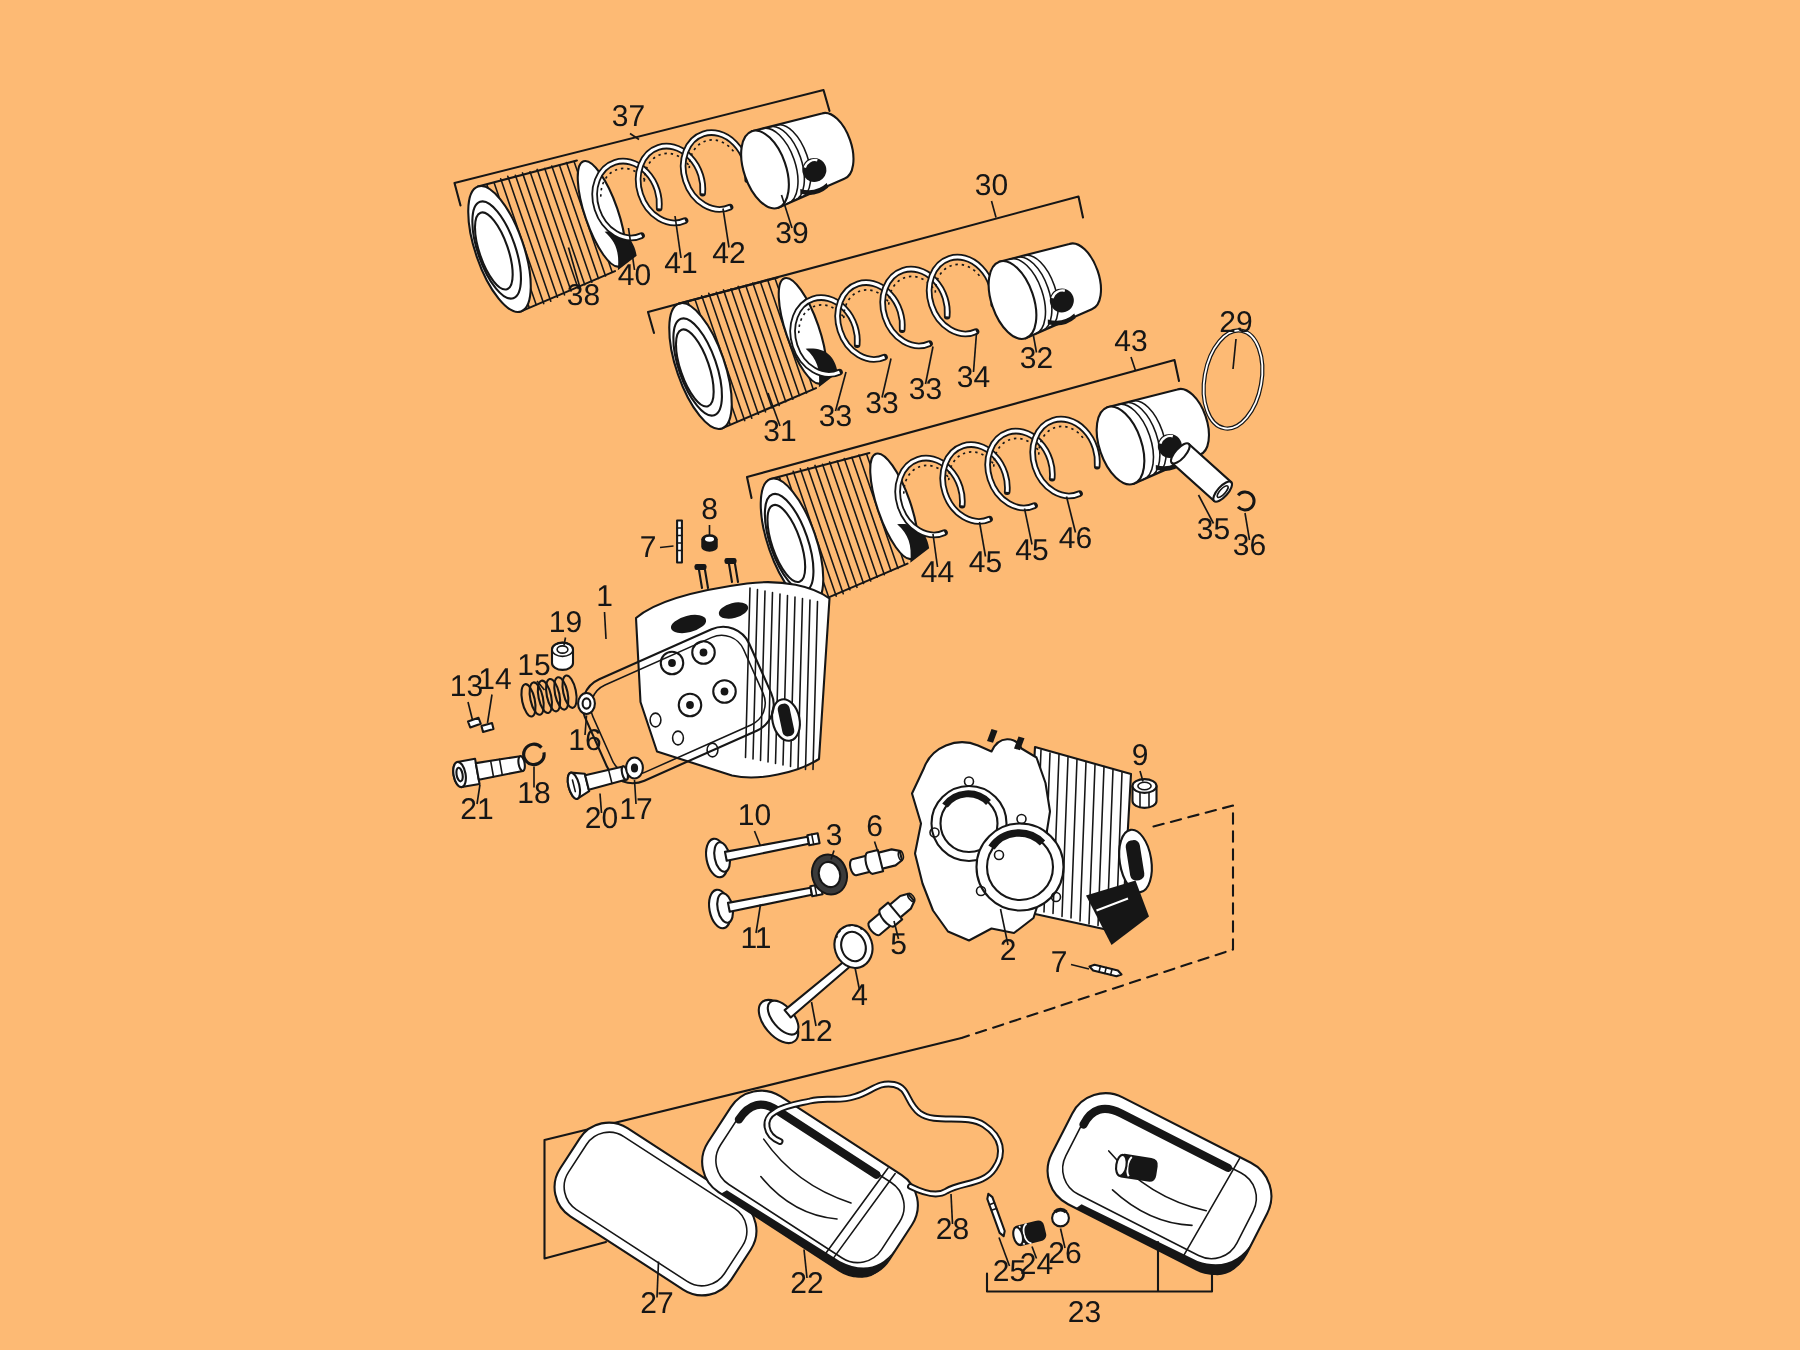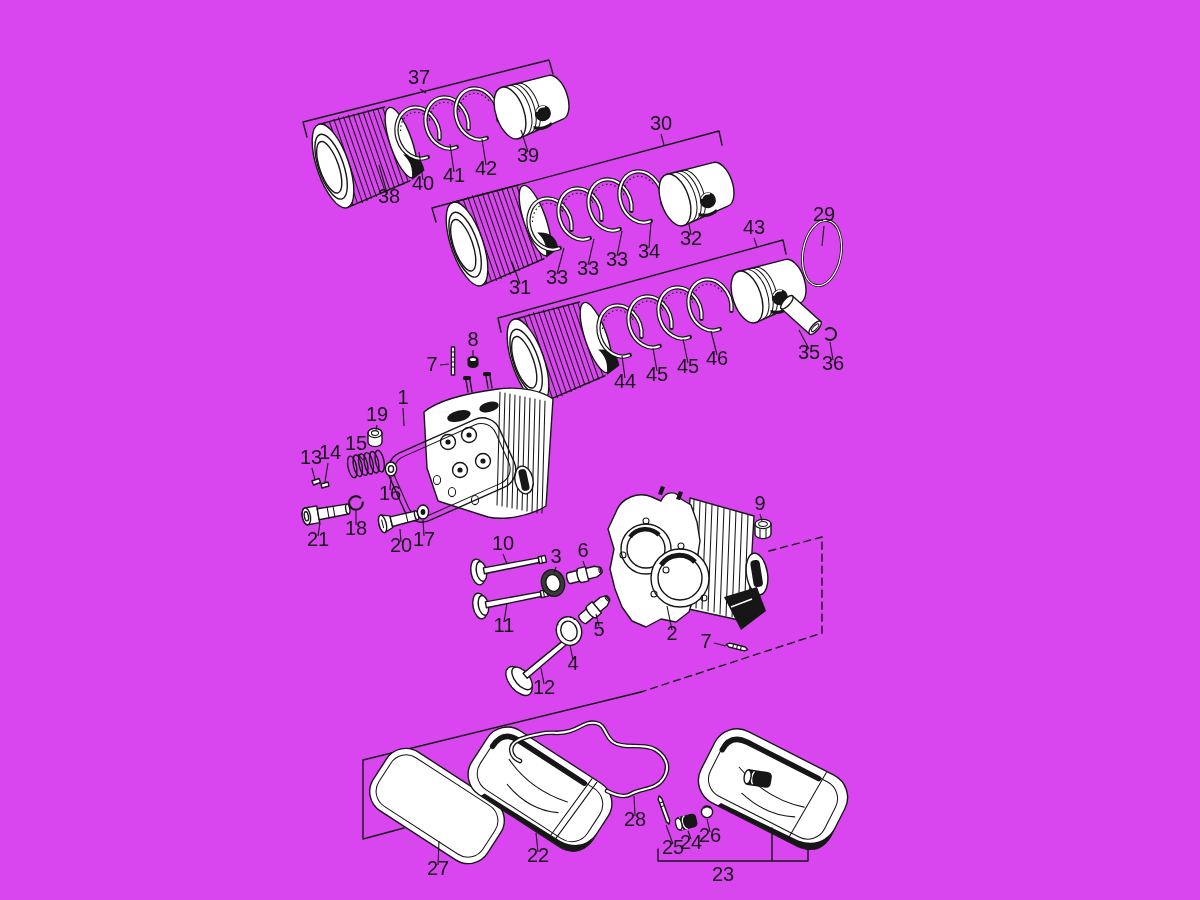--- a/index.html
+++ b/index.html
@@ -1,16 +1,16 @@
 <!DOCTYPE html>
 <html><head>
 <meta charset="utf-8">
 <style>
   html,body{margin:0;padding:0;background:#ffffff;}
-  .canvas{width:1200px;height:900px;position:relative;background:#d946ef;overflow:hidden;}
+  .canvas{width:1200px;height:900px;position:relative;background:#fdba74;overflow:hidden;}
   svg{display:block;width:1200px;height:900px;}
   .ln{fill:none;stroke:#161616;stroke-width:1.4;stroke-linecap:round;stroke-linejoin:round;}
   .thin{stroke-width:1.05;}
   .wt{fill:#ffffff;stroke:#161616;stroke-width:1.4;stroke-linejoin:round;}
   .dk{fill:#161616;stroke:none;}
   .leader{fill:none;stroke:#161616;stroke-width:1.1;}
   .callout{font-family:"Liberation Sans",sans-serif;font-size:20px;fill:#161616;text-anchor:middle;}
   .dash{stroke-dasharray:7 5;}
 </style>
 </head>

